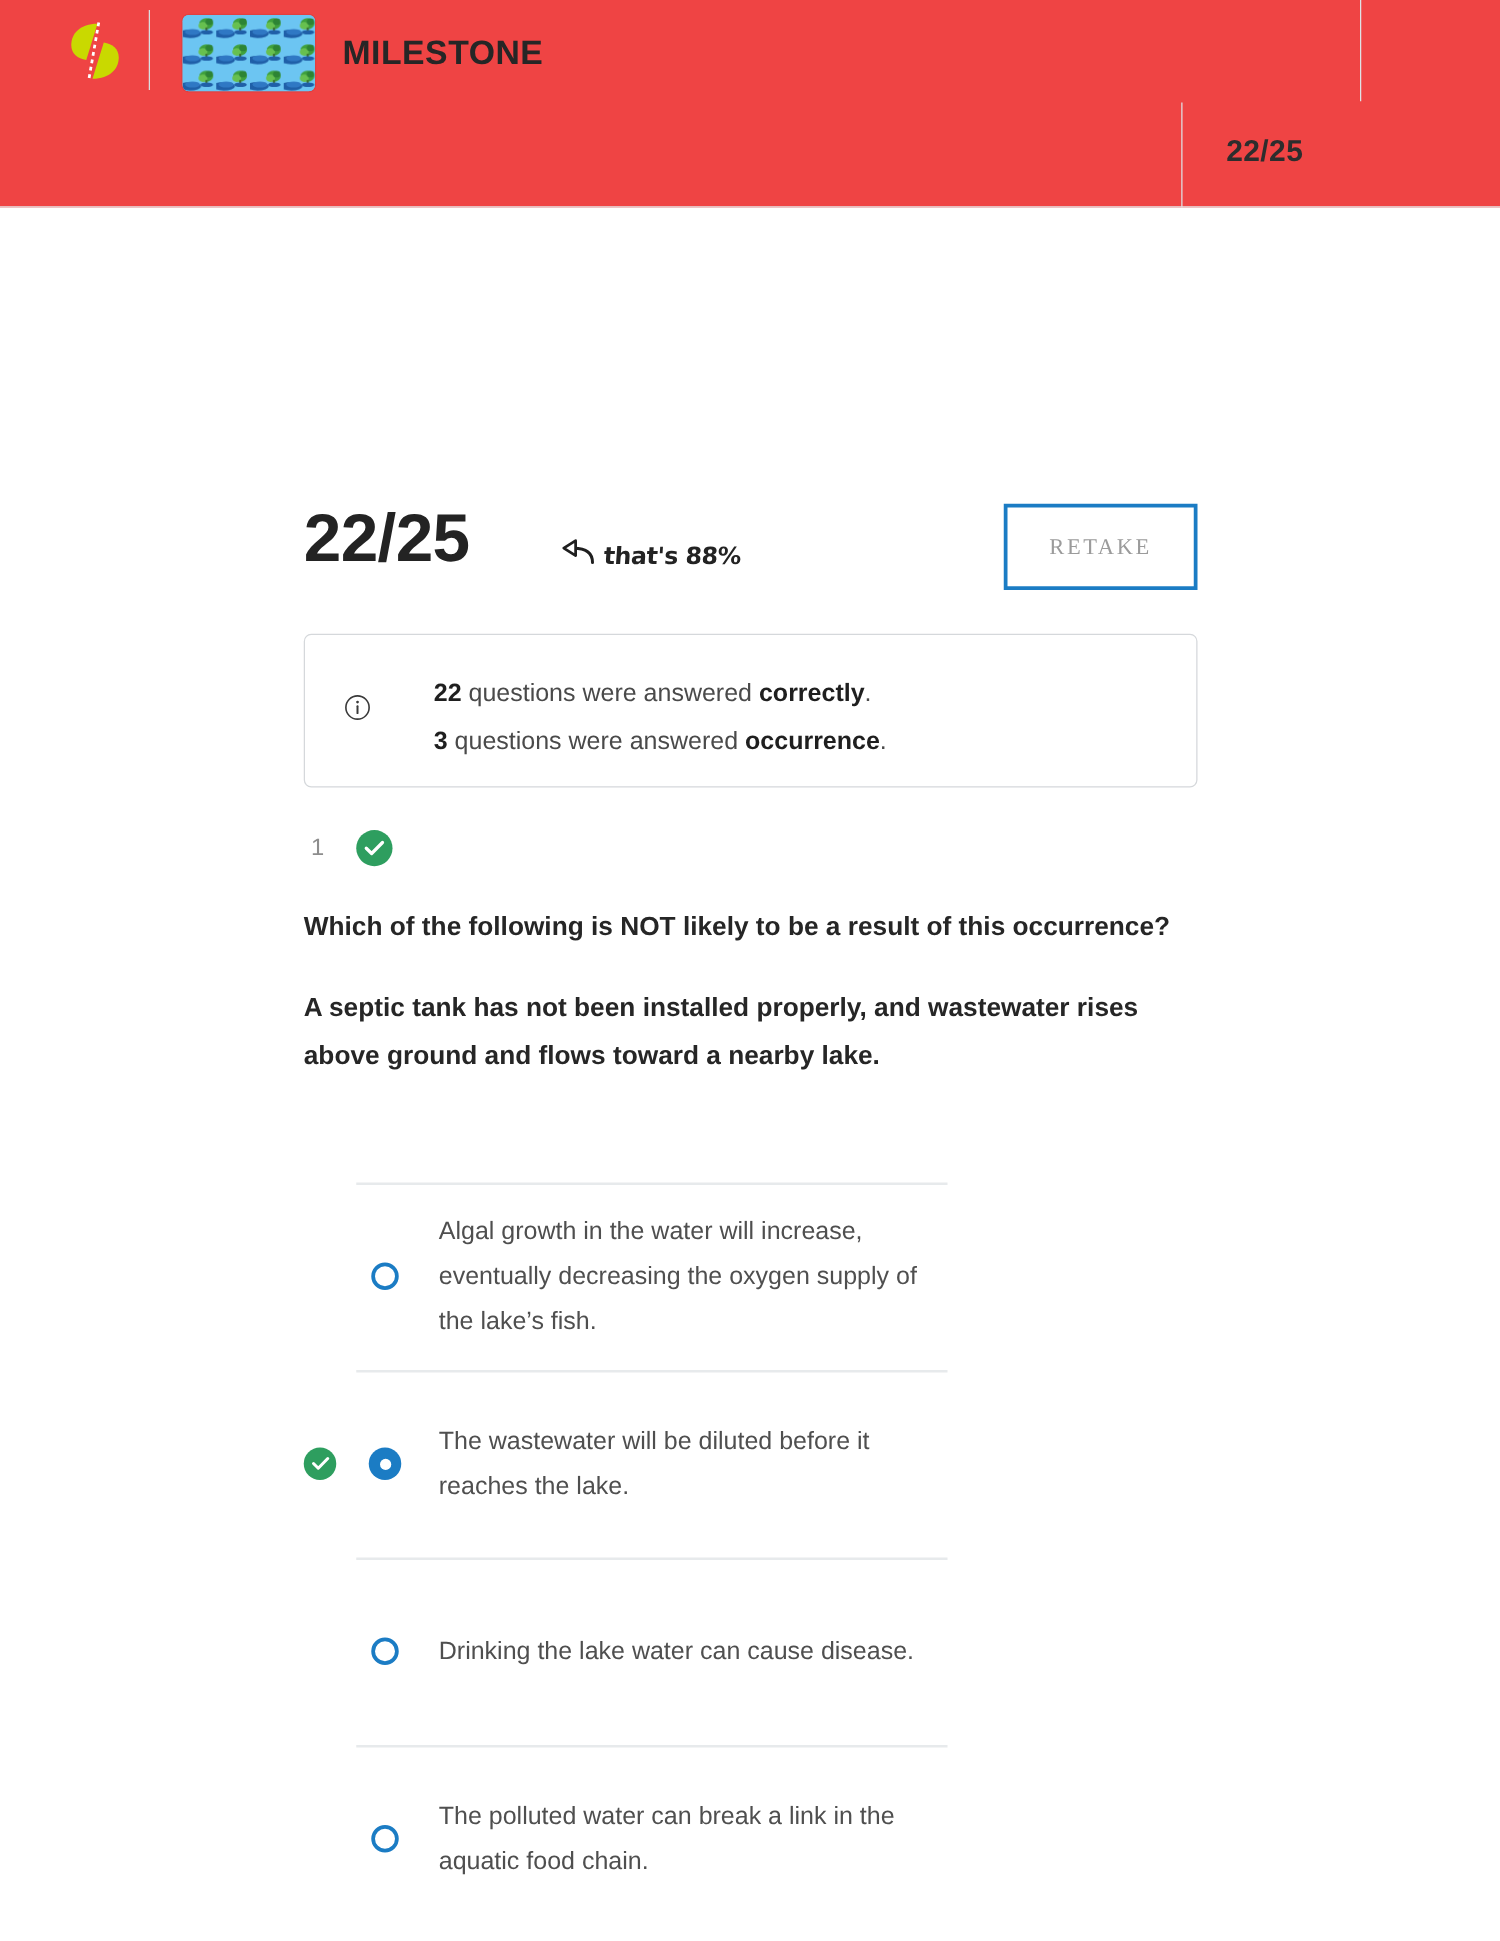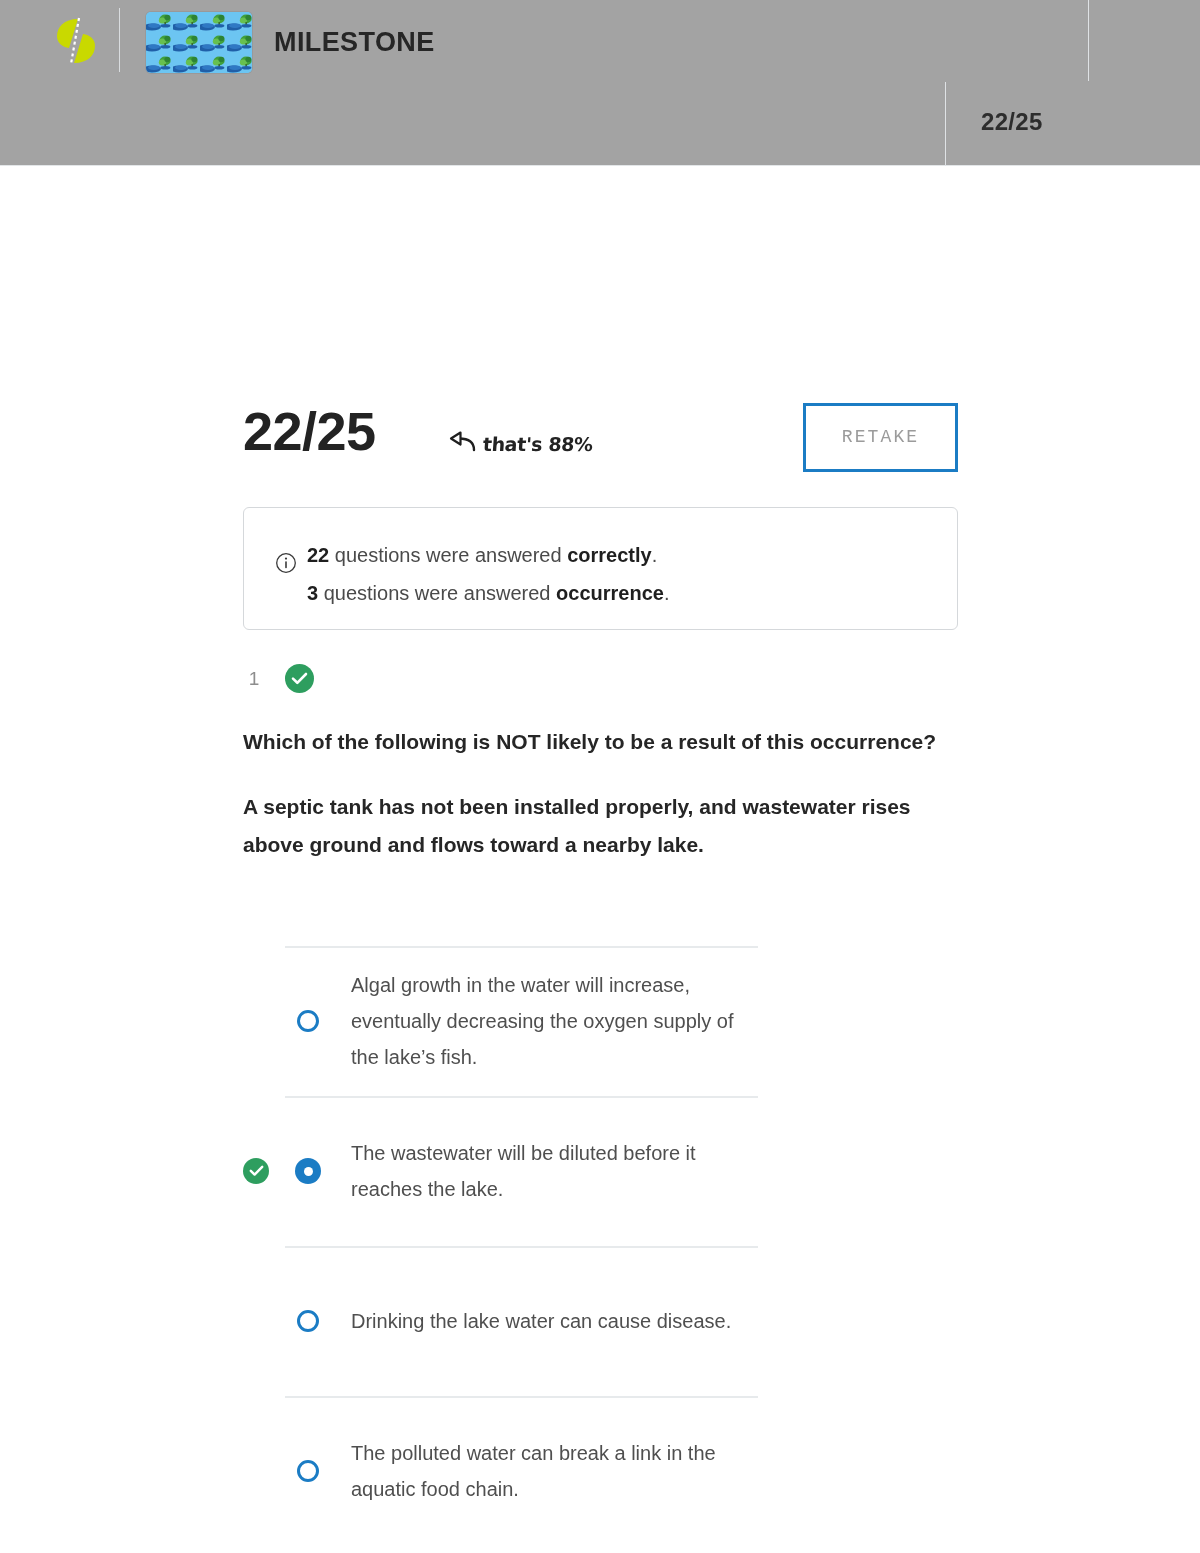--- a/index.html
+++ b/index.html
@@ -16,21 +16,21 @@
     color: #2b2b2b;
     position: relative;
     overflow: hidden;
   }
 
   
   .header {
     position: relative;
     height: 166px;
     border-bottom: 1px solid #e3e6e8;
-    background: #a3a3a3;
+    background: #ef4444;
   }
   .header-left {
     position: absolute;
     left: 0; top: 0;
     height: 81px;
     display: flex;
     align-items: center;
   }
   .logo-mark {
     width: 56px;
@@ -137,46 +137,47 @@
     left: 803px;
     top: 237px;
     width: 155px;
     height: 69px;
     border: 3px solid #1b7cc4;
     background: #ffffff;
     color: #9b9b9b;
     font-size: 18px;
     letter-spacing: 2.1px;
     font-weight: 400;
-    font-family: Liberation Mono, monospace;
+    font-family: Liberation Serif, serif;
     cursor: pointer;
     text-align: center;
     line-height: 63px;
     padding: 0;
   }
 
   
   .info-box {
     position: absolute;
     left: 243px;
     top: 341px;
     width: 715px;
     height: 123px;
     border: 1px solid #d5d8db;
     border-radius: 6px;
     background: #fff;
     padding: 28px 0 0 0;
   }
   .info-line {
     display: flex;
-    align-items: center;
+    align-items: flex-end;
     font-size: 20px;
     color: #4a4a4a;
     line-height: 38px;
     padding-left: 31px;
+    gap: 40px;
   }
   .info-icon {
     width: 22px;
     height: 22px;
     margin-top: 8px;
     margin-right: 10px;
     flex: 0 0 auto;
   }
   .info-icon-spacer {
     width: 22px;

